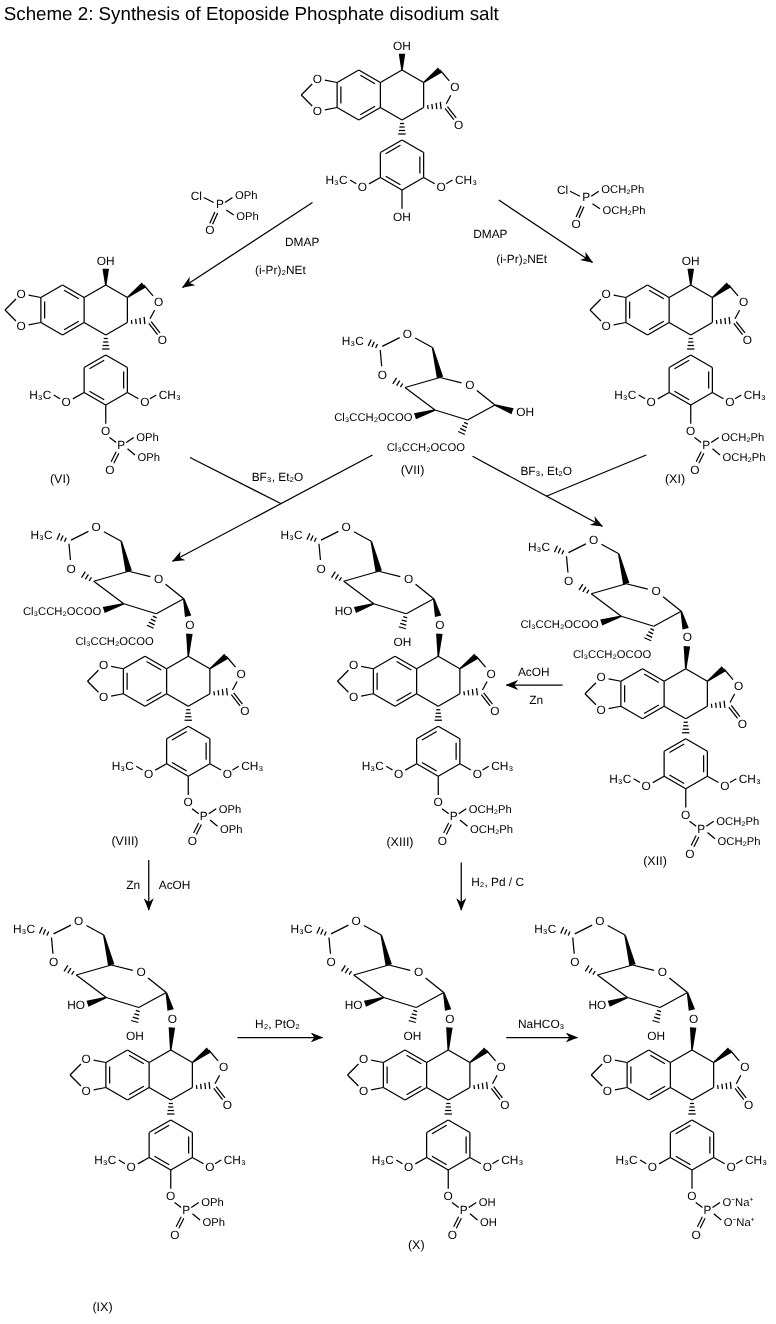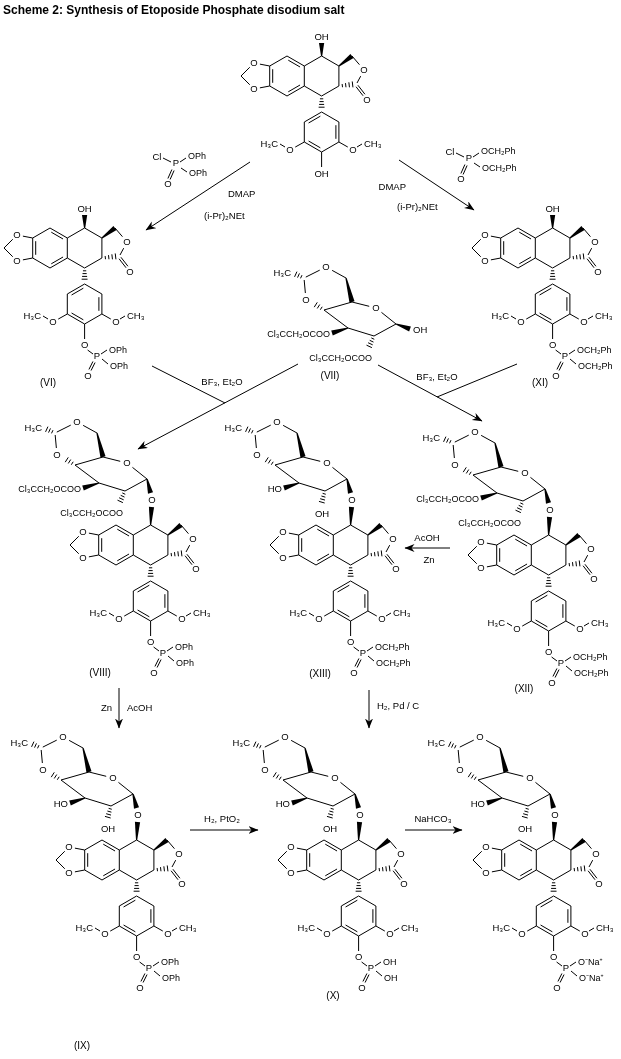--- a/index.html
+++ b/index.html
@@ -1,18 +1,18 @@
 <!DOCTYPE html>
 <html><head>
 <meta charset="utf-8">
 <style>
   html,body{margin:0;padding:0;background:#fff}
   .page{position:relative;width:621px;height:1059px;background:#fff;overflow:hidden;
         font-family:"Liberation Sans",sans-serif}
-  .title{position:absolute;left:3px;top:3px;font-size:12px;font-weight:bold;color:#000;white-space:nowrap}
+  .title{position:absolute;left:3px;top:3px;font-size:15px;font-weight:normal;color:#000;white-space:nowrap}
   svg{position:absolute;left:0;top:0}
   svg .b{stroke:#000;stroke-width:1;fill:none}
   svg text{fill:#000;font-family:"Liberation Sans",sans-serif;
            paint-order:stroke;stroke:#fff;stroke-width:2.5px;stroke-linejoin:round}
 </style>
 </head>
 <body>
 
 <div class="page">
   <div class="title">Scheme 2: Synthesis of Etoposide Phosphate disodium salt</div>

